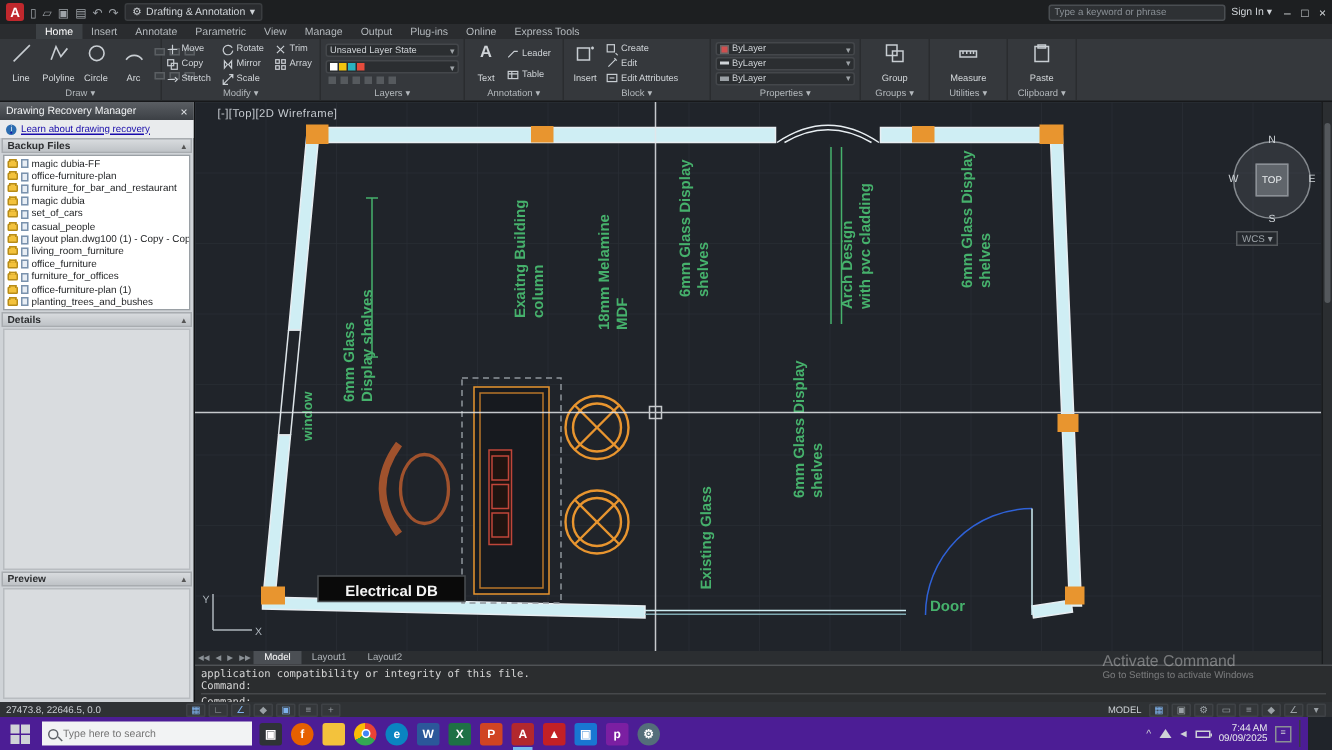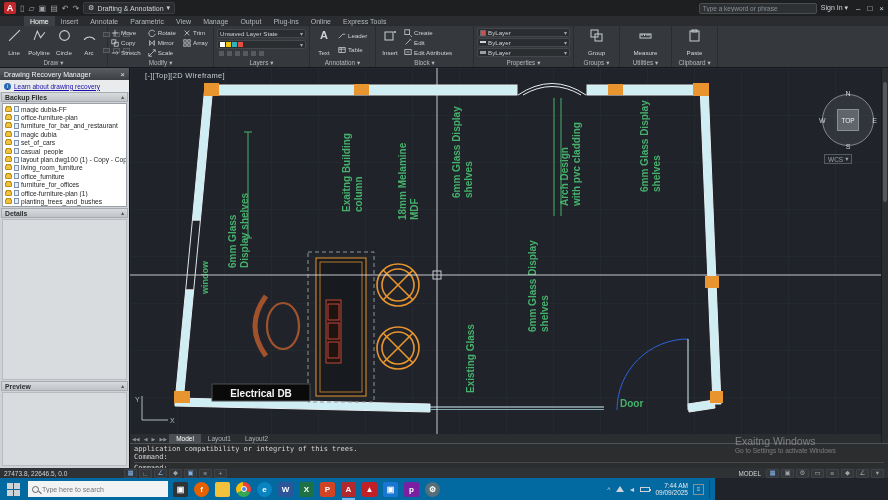--- a/index.html
+++ b/index.html
@@ -95,21 +95,21 @@
 
 
 .statusbar{position:absolute;left:0;top:468px;width:888px;height:10px;background:#2f3235;display:flex;align-items:center;font-size:6.5px;color:#c3c7cb;padding:0 4px;gap:2px}
 .coords{width:118px;color:#cdd1d5;white-space:nowrap;overflow:hidden}
 .sic{min-width:13px;height:9px;display:flex;align-items:center;justify-content:center;font-size:6.5px;color:#9aa0a5;background:#34373a;border:1px solid #3f4246;border-radius:1px;padding:0 1px}
 .sic.on{color:#7fb2ec}
 .sb-spacer{flex:1}
 .modeltag{font-size:6.3px;color:#d0d4d8;padding:0 3px}
 
 
-.taskbar{position:absolute;left:0;top:478px;width:715px;height:22px;background:#0369a1;display:flex;align-items:center;gap:5px;padding:0 3px}
+.taskbar{position:absolute;left:0;top:478px;width:872px;height:22px;background:#4c1d95;display:flex;align-items:center;gap:5px;padding:0 3px}
 .start{width:20px;height:18px;display:grid;grid-template-columns:6px 6px;grid-template-rows:6px 6px;gap:1px;place-content:center}
 .start i{background:#cfd3d7;display:block}
 .tsearch{width:140px;height:16px;background:#f2f3f4;display:flex;align-items:center;gap:3px;padding:0 4px}
 .mag{width:7px;height:7px;border:1.2px solid #5f6368;border-radius:50%;position:relative;flex:none}
 .mag::after{content:"";position:absolute;left:5px;top:5px;width:4px;height:1.2px;background:#5f6368;transform:rotate(45deg)}
 .tsearch input{border:none;background:transparent;font-size:7px;width:100%;color:#333;outline:none}
 .apps{display:flex;gap:6px;align-items:center}
 .app{width:15px;height:15px;border-radius:2px;display:flex;align-items:center;justify-content:center;color:#fff;font-size:8px;font-weight:700;position:relative;flex:none}
 .app.round{border-radius:50%}
 .app.active::after{content:"";position:absolute;left:1px;right:1px;bottom:-3px;height:2px;background:#76b9ed}
@@ -707,27 +707,27 @@
       </div>
     <div class="mtab">
         <span>Layout1</span>
       </div>
     <div class="mtab">
         <span>Layout2</span>
       </div>
   </div>
 
   <div class="cmd">
-    <div>application compatibility or integrity of this trees.</div>
+    <div>application compatibility or integrity of this file.</div>
     <div>Command:</div>
     <div class="prompt">Command:</div>
   </div>
 
   <div class="watermark">
-    <div class="wm1">Exaitng Windows</div>
+    <div class="wm1">Activate Command</div>
     <div class="wm2">Go to Settings to activate Windows</div>
   </div>
 
   <div class="statusbar">
     <span class="coords">27473.8, 22646.5, 0.0</span>
     <span class="sic on">▦</span>
     <span class="sic">∟</span>
     <span class="sic on">∠</span>
     <span class="sic">◆</span>
     <span class="sic on">▣</span>

